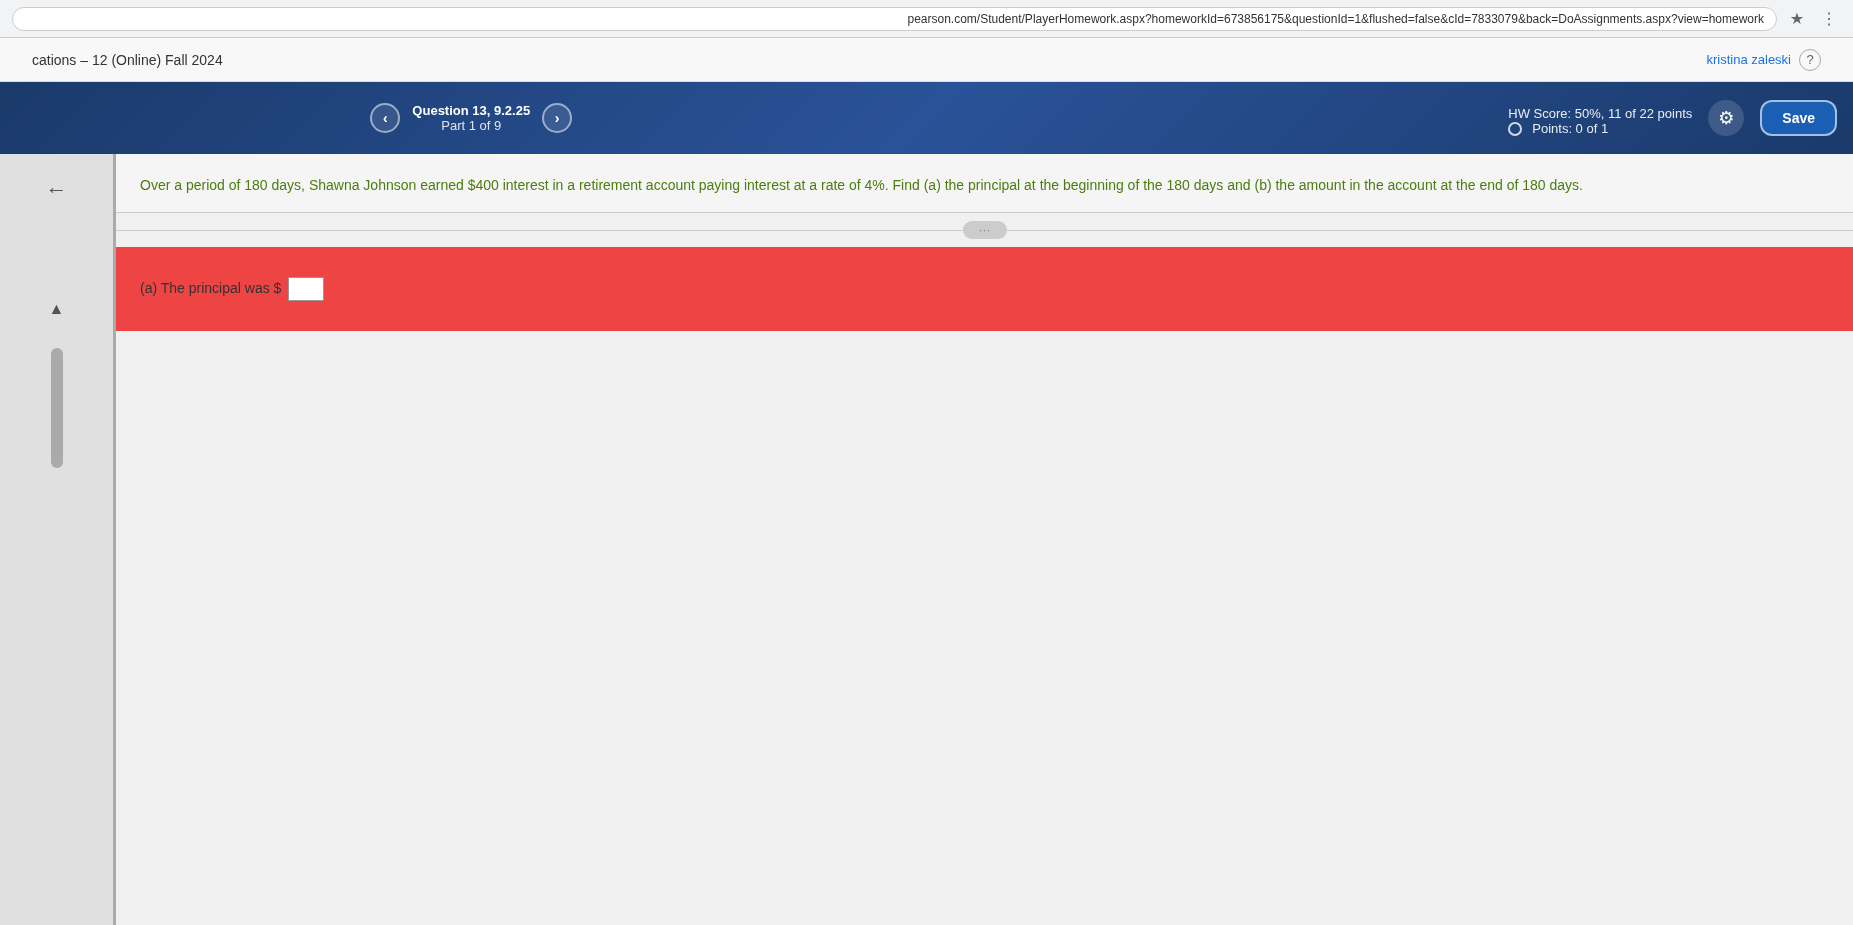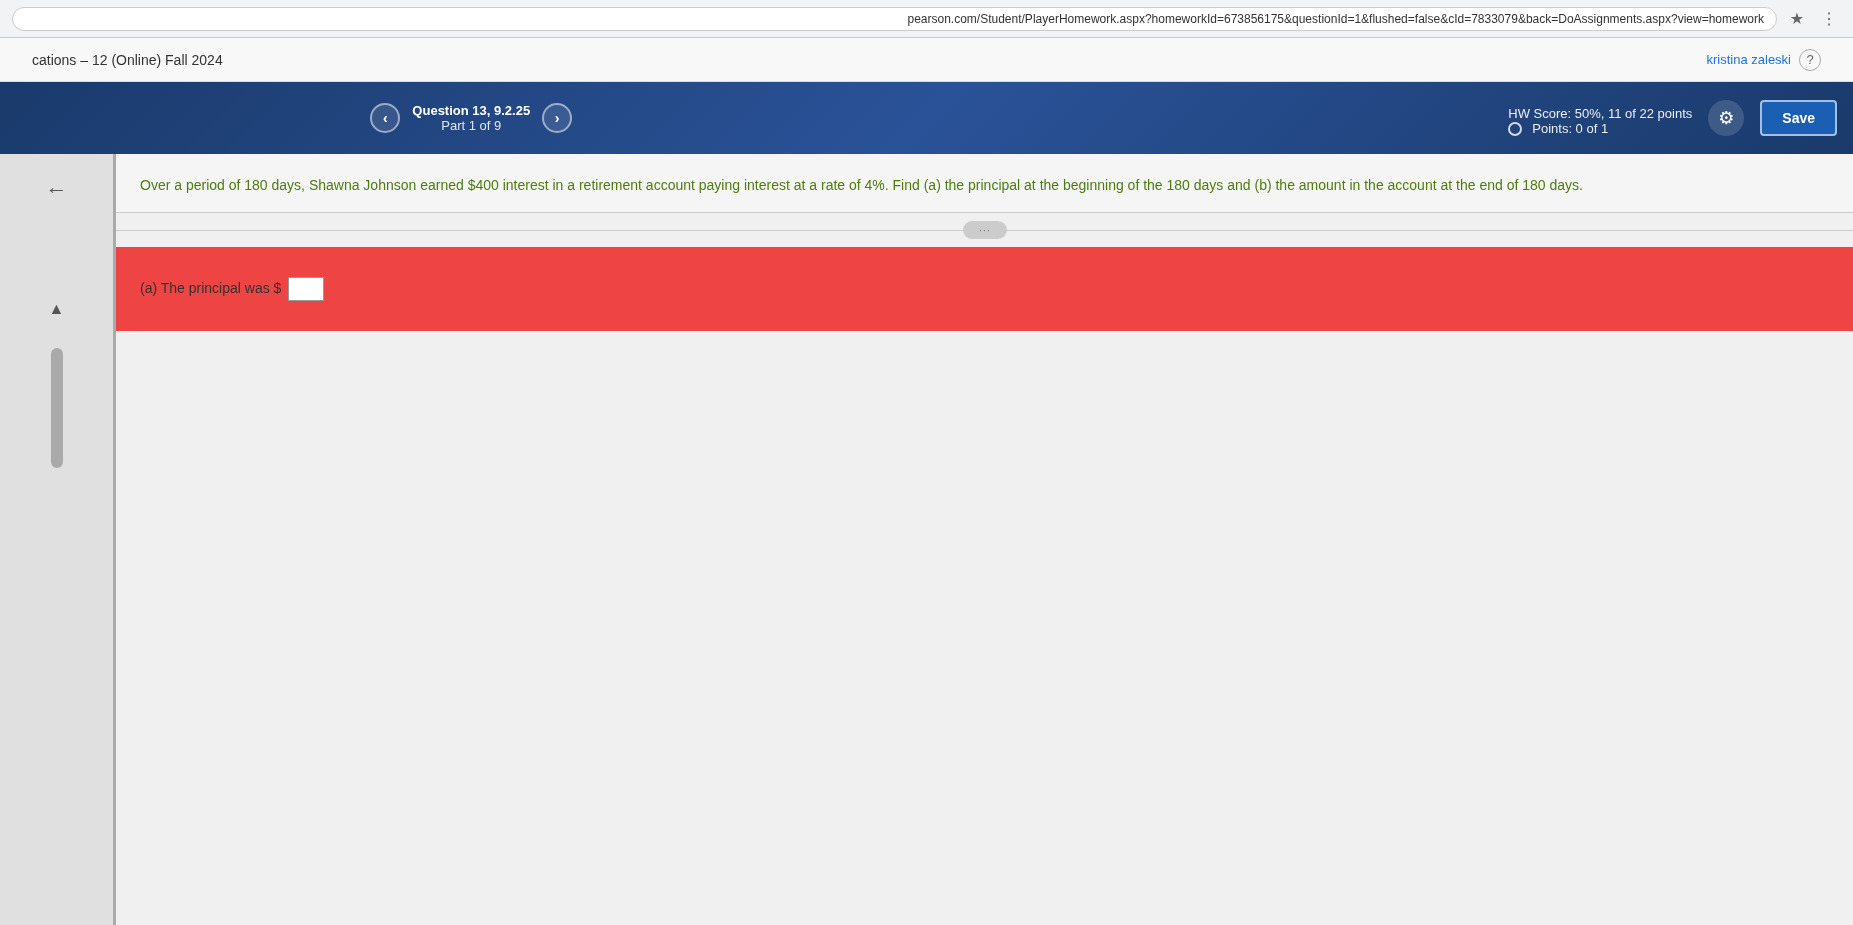--- a/index.html
+++ b/index.html
@@ -176,21 +176,21 @@
       font-size: 18px;
     }
     .save-btn {
       background: #1a5fb4;
       border: 2px solid rgba(255,255,255,0.6);
       color: white;
       padding: 8px 20px;
       font-size: 14px;
       font-weight: bold;
       cursor: pointer;
-      border-radius: 4px;
+      border-radius: 12px;
     }
 
     
     .main-content {
       display: flex;
       background: #d0d0d0;
       min-height: 771px;
     }
 
     

